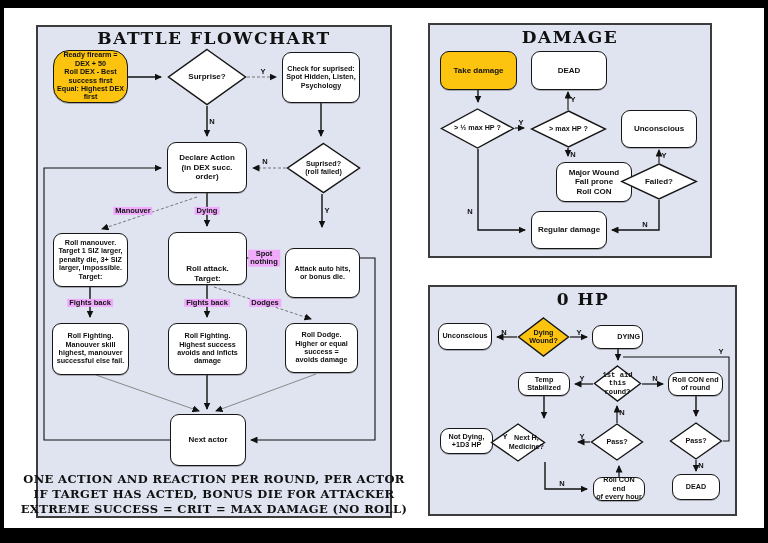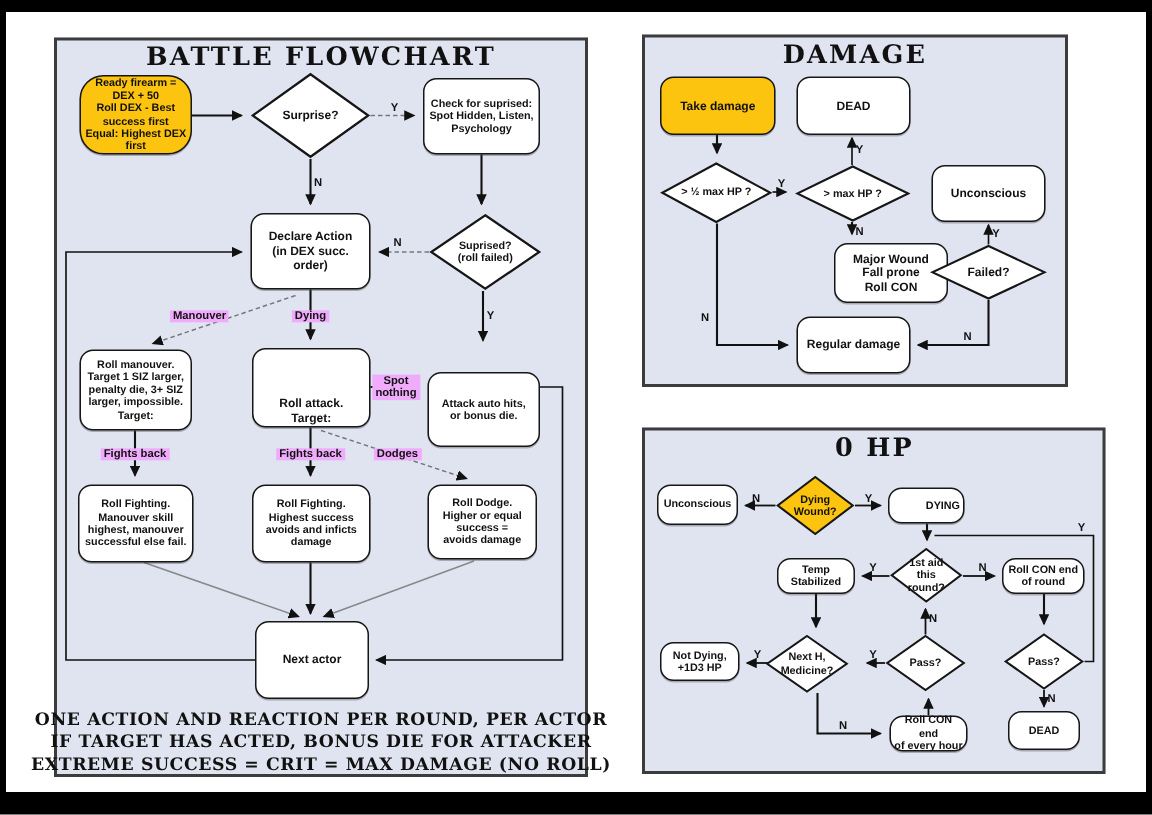--- a/index.html
+++ b/index.html
@@ -242,41 +242,41 @@
 <div class="node diamond" style="left:517px;top:317px;width:53px;height:40px;">
   <svg class="dshape" width="53" height="40">
       <polygon points="26.5,1 51.5,20 26.5,39 1.5,20" fill="#FCC30F" stroke="#161616" stroke-width="1.4"></polygon>
     </svg>
   <span class="txt small">Dying
 Wound?</span>
 </div>
 <div class="node box" style="left:592px;top:325px;width:51px;height:24px;justify-content:flex-end;">
     <span class="txt small">DYING</span>
   </div>
-<div class="node diamond" style="left:593px;top:365px;width:49px;height:37px;">
+<div class="node diamond" style="left:593px;top:365px;width:49px;height:37px;font-family:Liberation Mono, monospace;">
   <svg class="dshape" width="49" height="37">
       <polygon points="24.5,1 47.5,18.5 24.5,36 1.5,18.5" fill="#fff" stroke="#161616" stroke-width="1.4"></polygon>
     </svg>
   <span class="txt small">1st aid
 this
 round?</span>
 </div>
 <div class="node box" style="left:518px;top:372px;width:52px;height:24px;">
     <span class="txt small">Temp
 Stabilized</span>
   </div>
 <div class="node box" style="left:668px;top:372px;width:55px;height:24px;">
     <span class="txt small">Roll CON end
 of round</span>
   </div>
 <div class="node box" style="left:440px;top:428px;width:53px;height:26px;">
     <span class="txt small">Not Dying,
 +1D3 HP</span>
   </div>
-<div class="node diamond" style="left:510px;top:423px;width:56px;height:39px;">
+<div class="node diamond" style="left:490px;top:423px;width:56px;height:39px;justify-content:flex-end;">
   <svg class="dshape" width="56" height="39">
       <polygon points="28,1 54.5,19.5 28,38 1.5,19.5" fill="#fff" stroke="#161616" stroke-width="1.4"></polygon>
     </svg>
   <span class="txt small">Next H,
 Medicine?</span>
 </div>
 <div class="node diamond" style="left:590px;top:423px;width:54px;height:38px;">
   <svg class="dshape" width="54" height="38">
       <polygon points="27,1 52.5,19 27,37 1.5,19" fill="#fff" stroke="#161616" stroke-width="1.4"></polygon>
     </svg>

